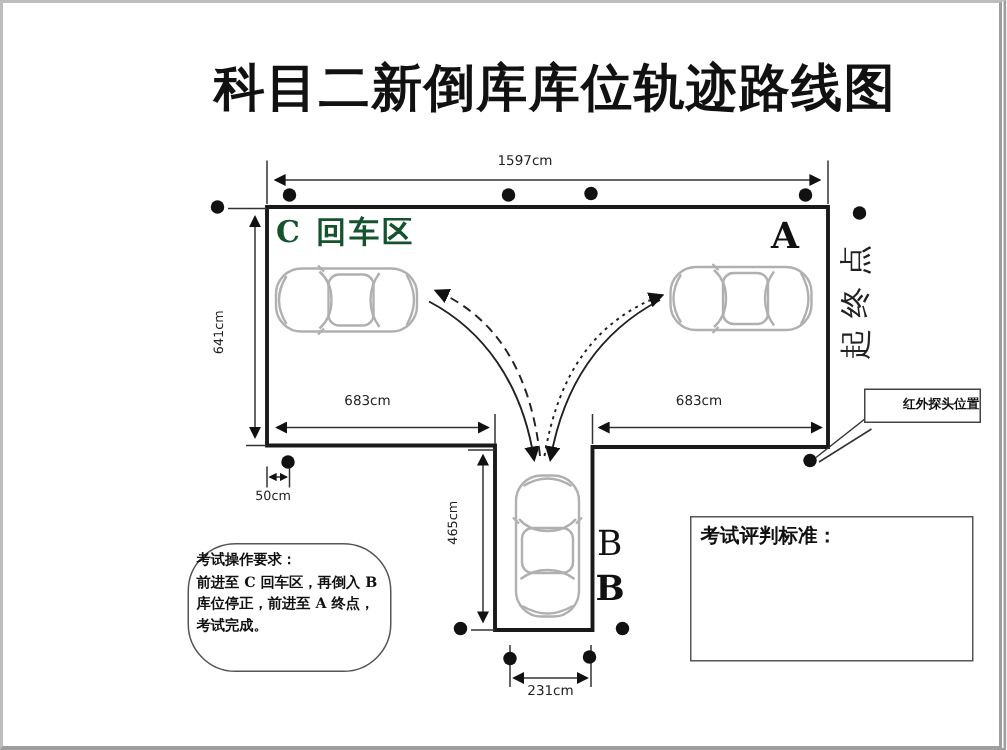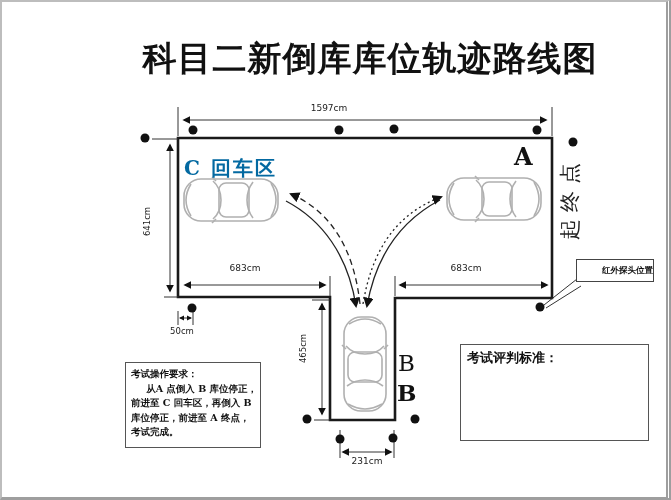--- a/index.html
+++ b/index.html
@@ -10,31 +10,31 @@
   }
   .frame{position:absolute;inset:0;border:2px solid #bdbdbd;border-right:5px double #9e9e9e;border-bottom:3px solid #9e9e9e;pointer-events:none;}
   .abs{position:absolute;}
   .title{
     left:100px;top:36px;width:540px;text-align:center;
     font-size:34px;font-weight:bold;color:#111;letter-spacing:1px;white-space:nowrap;font-family:Liberation Mono, monospace;
   }
   .dim{font-size:9px;color:#222;text-align:center;white-space:nowrap;
        font-family:"DejaVu Sans","Liberation Sans",sans-serif;}
   .rot{transform:rotate(-90deg);transform-origin:center center;}
-  .zone-c{left:184px;top:155px;font-size:20px;font-weight:600;color:#0369a1;white-space:nowrap;letter-spacing:2px;}
+  .zone-c{left:184px;top:141px;font-size:20px;font-weight:600;color:#14532d;white-space:nowrap;letter-spacing:2px;}
   .pt-a{left:514px;top:142px;font-size:24px;font-weight:bold;color:#111;}
   .pt-b1{left:398px;top:350px;font-size:23px;font-weight:500;color:#111;}
   .pt-b2{left:397px;top:379px;font-size:23px;font-weight:800;color:#111;}
   .start-end{left:524px;top:186px;width:88px;height:24px;text-align:center;
     font-size:21px;font-weight:500;color:#222;letter-spacing:7px;white-space:nowrap;}
   .ir-box{left:576px;top:259px;width:76px;height:21px;border:1px solid #444;background:#fff;
     font-size:8.5px;font-weight:bold;line-height:20px;text-align:right;color:#111;white-space:nowrap;}
   .note-box{border:1px solid #555;background:#fff;color:#111;font-weight:bold;}
   .req-box{left:125px;top:362px;width:136px;height:86px;padding:4px 5px;box-sizing:border-box;
-    font-size:9.5px;line-height:14.5px;}
+    font-size:9.5px;line-height:14.5px;border-radius:32px;}
   .req-line-0{text-indent:1.6em;}
   .judge-box{left:460px;top:344px;width:189px;height:97px;padding:5px 6px;box-sizing:border-box;
     font-size:13px;line-height:15.5px;}
   .judge-items{margin-top:9px;}
   .nowrap{white-space:nowrap;}
 </style>
 </head>
 <body>
 
 <div id="canvas">
@@ -115,39 +115,38 @@
       <path d="M363,304 C372,250 396,214 441,197" stroke-dasharray="2 3" marker-end="url(#arr)"></path>
     </g>
 
     <use href="#carTop" transform="translate(183,176)"></use>
     <use href="#carTop" transform="translate(446,175)"></use>
     <use href="#carTop" transform="translate(365,364) rotate(90) translate(-48,-24)"></use>
   </svg>
 
   <div class="abs title">科目二新倒库库位轨迹路线图</div>
 
-  <div class="abs dim" style="left:294px;top:103px;width:70px">1597cm</div>
+  <div class="abs dim" style="left:315px;top:103px;width:70px">1597cm</div>
   <div class="abs dim" style="left:215px;top:263px;width:60px">683cm</div>
   <div class="abs dim" style="left:436px;top:263px;width:60px">683cm</div>
   <div class="abs dim" style="left:162px;top:326px;width:40px;font-size:8.5px">50cm</div>
   <div class="abs dim" style="left:337px;top:456px;width:60px">231cm</div>
   <div class="abs dim rot" style="left:126px;top:216px;width:42px;height:11px;font-size:8.5px">641cm</div>
   <div class="abs dim rot" style="left:282px;top:343px;width:42px;height:11px;font-size:8.5px">465cm</div>
 
   <div class="abs zone-c">C 回车区</div>
   <div class="abs pt-a">A</div>
   <div class="abs pt-b1">B</div>
   <div class="abs pt-b2">B</div>
   <div class="abs start-end rot">起终点</div>
 
   <div class="abs ir-box">红外探头位置</div>
 
   <div class="abs note-box req-box">
     <div class="nowrap">考试操作要求：</div>
-    <div class="nowrap req-line-0">从A 点倒入 B 库位停正，</div>
     <div class="nowrap">前进至 C 回车区，再倒入 B</div>
     <div class="nowrap">库位停正，前进至 A 终点，</div>
     <div class="nowrap">考试完成。</div>
   </div>
 
   <div class="abs note-box judge-box">
     <div class="nowrap">考试评判标准：</div>
   </div>
 
 </div>

